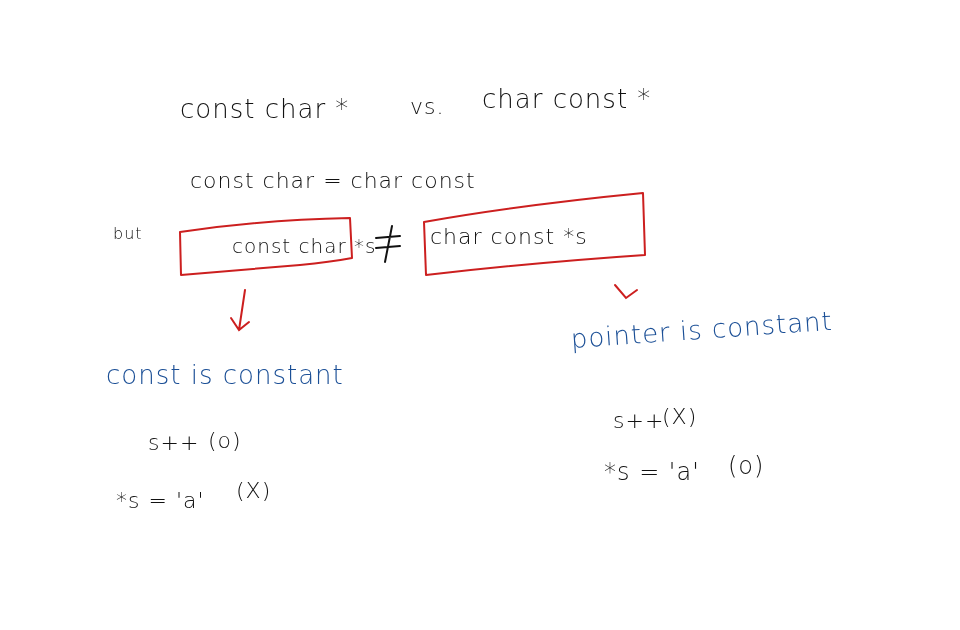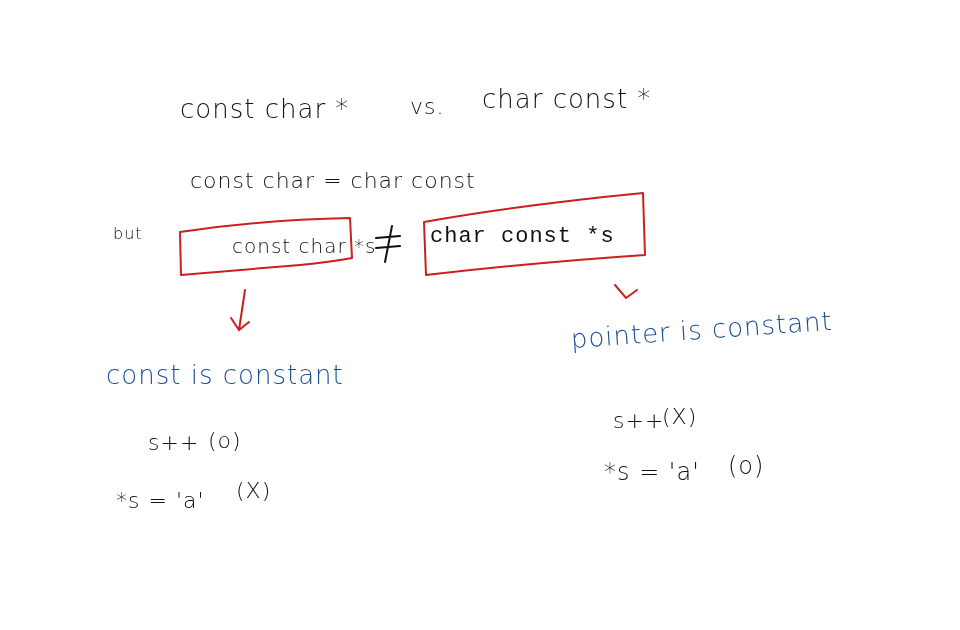--- a/index.html
+++ b/index.html
@@ -30,21 +30,21 @@
   </svg>
 
   <div class="t" style="left:180px; top:96px; font-size:26px;">const char *</div>
   <div class="t" style="left:410px; top:96px; font-size:22px;">vs.</div>
   <div class="t" style="left:482px; top:86px; font-size:26px;">char const *</div>
 
   <div class="t" style="left:190px; top:170px; font-size:22px;">const char = char const</div>
 
   <div class="t" style="left:113px; top:226px; font-size:16px;">but</div>
   <div class="t" style="left:192px; top:236px; font-size:20px;margin-left:40px;">const char *s</div>
-  <div class="t" style="left:430px; top:226px; font-size:22px;font-family:Liberation Mono, monospace;">char const *s</div>
+  <div class="t" style="left:430px; top:226px; font-size:22px;">char const *s</div>
 
   <div class="t blue" style="left:106px; top:362px; font-size:26px;">const is constant</div>
   <div class="t" style="left:148px; top:432px; font-size:22px;">s++</div>
   <div class="t" style="left:208px; top:430px; font-size:22px;">(o)</div>
   <div class="t" style="left:116px; top:490px; font-size:22px;">*s = 'a'</div>
   <div class="t" style="left:236px; top:480px; font-size:22px;">(X)</div>
 
   <div class="t blue" style="left:570px; top:326px; font-size:26px; transform:rotate(-4deg); transform-origin:left top;">pointer is constant</div>
   <div class="t" style="left:613px; top:410px; font-size:22px;">s++</div>
   <div class="t" style="left:662px; top:406px; font-size:22px;">(X)</div>

